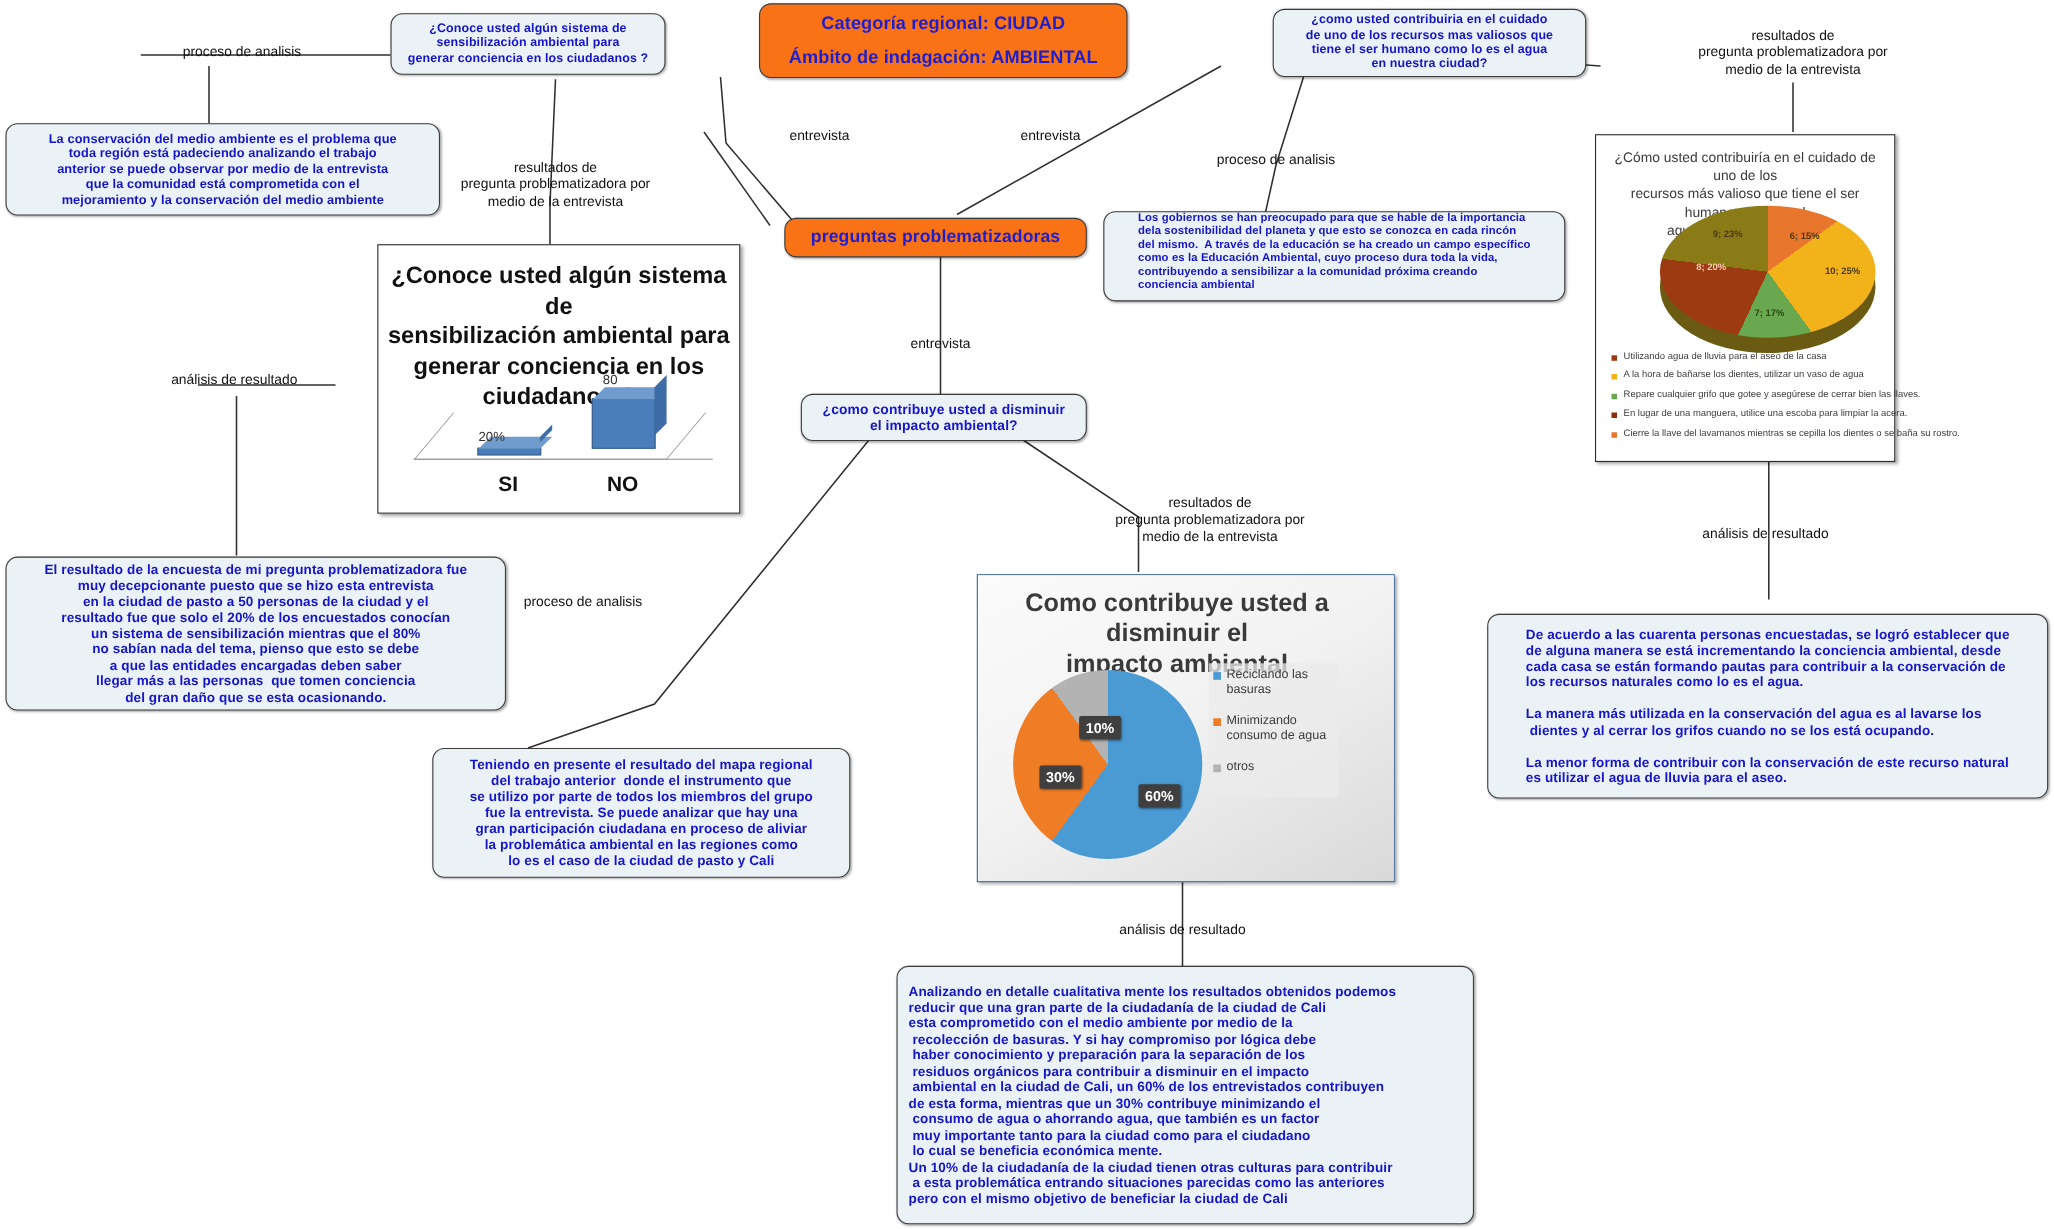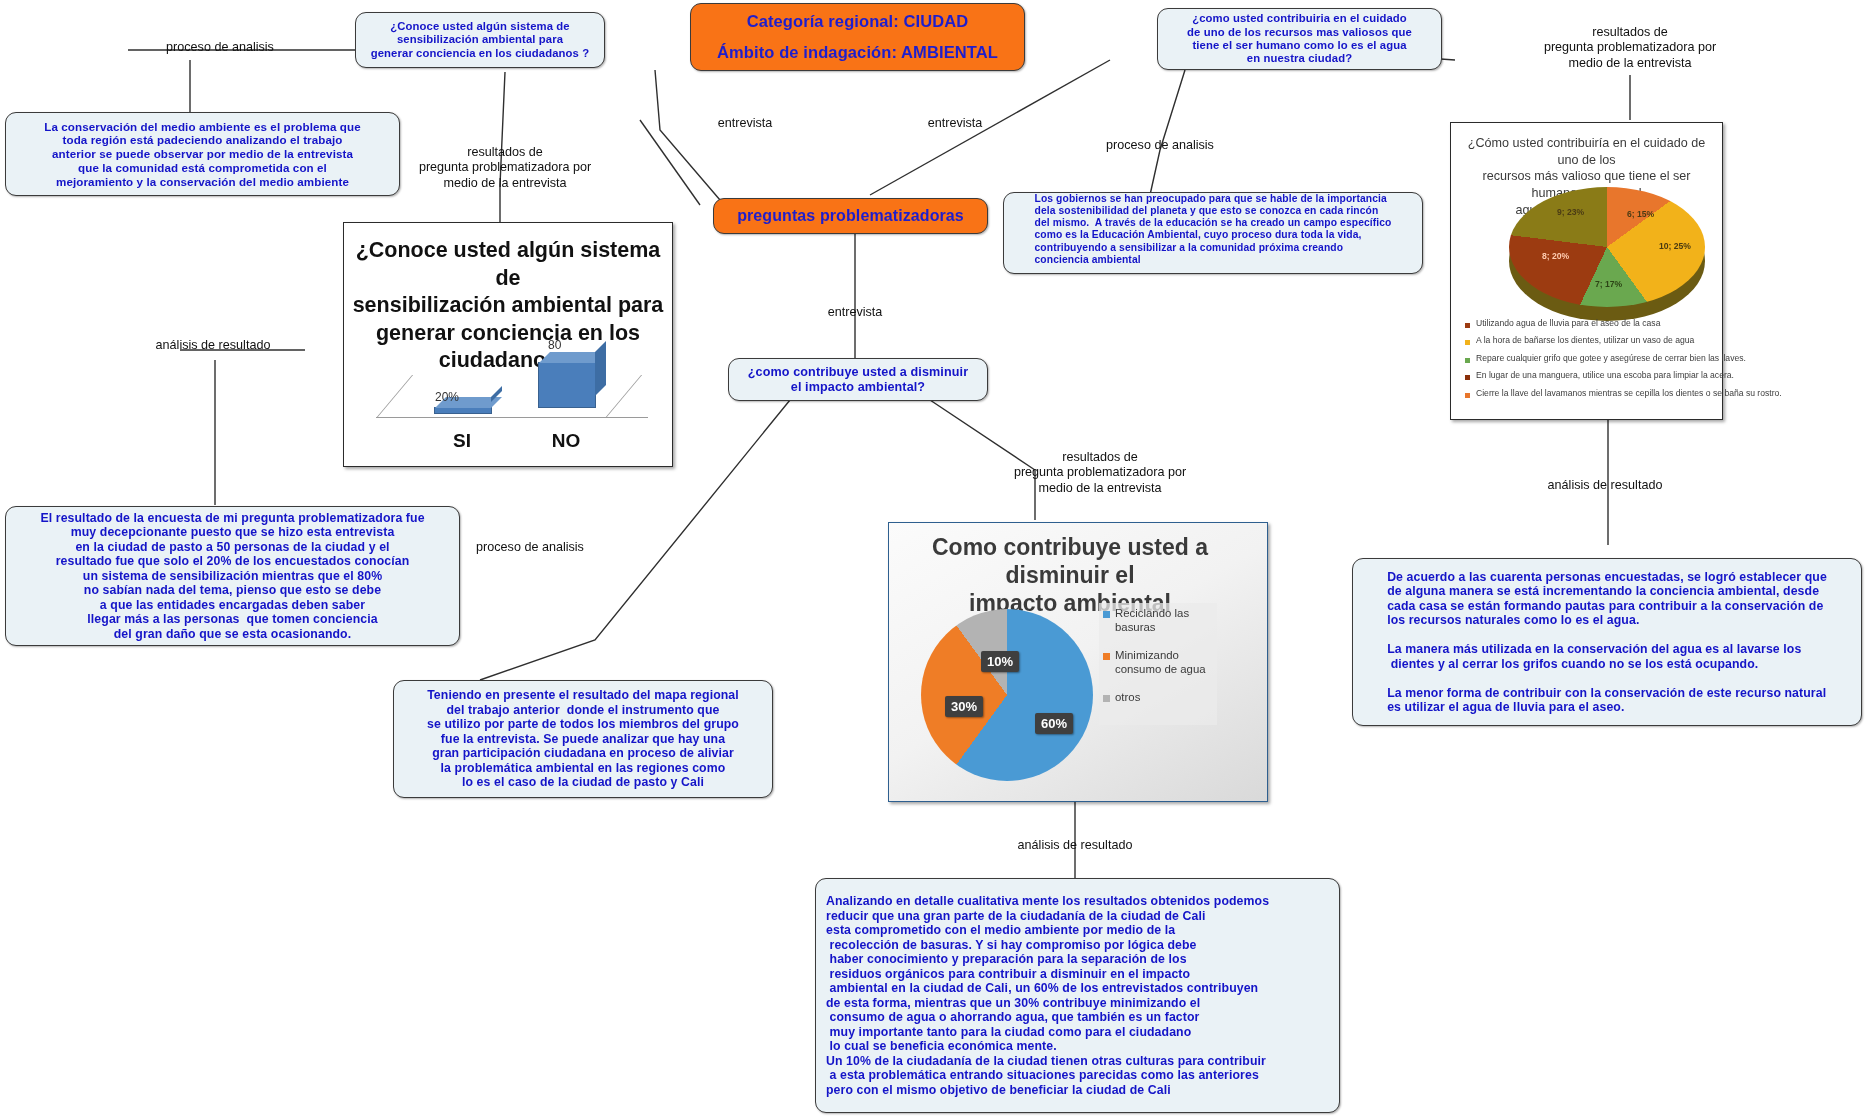--- a/index.html
+++ b/index.html
@@ -286,21 +286,21 @@
         <div class="wp-depth"></div>
         <div class="wp-slicewrap" style="background:conic-gradient(
                #e8762c 0deg 54deg,
                #f2b21a 54deg 144deg,
                #6aa84f 144deg 205deg,
                #9c3b11 205deg 277deg,
                #8a7b17 277deg 360deg);"></div>
         <div class="wp-lbl" style="left:118px;top:22px;">6; 15%</div>
         <div class="wp-lbl" style="left:150px;top:54px;color:#4a3a10;">10; 25%</div>
         <div class="wp-lbl" style="left:86px;top:92px;color:#2c4416;">7; 17%</div>
-        <div class="wp-lbl" style="left:16px;top:64px;color:#ffccb0;padding-left:17px;">8; 20%</div>
+        <div class="wp-lbl" style="left:16px;top:50px;color:#ffccb0;padding-left:17px;">8; 20%</div>
         <div class="wp-lbl" style="left:48px;top:20px;">9; 23%</div>
       </div>
 
       <div class="wp-legend">
         <div class="wp-li">
           <span class="wp-sq" style="background:#9c3b11;"></span>
           <span class="wp-tx">Utilizando agua de lluvia para el aseo de la casa</span>
         </div>
         <div class="wp-li">
           <span class="wp-sq" style="background:#f2b21a;"></span>

